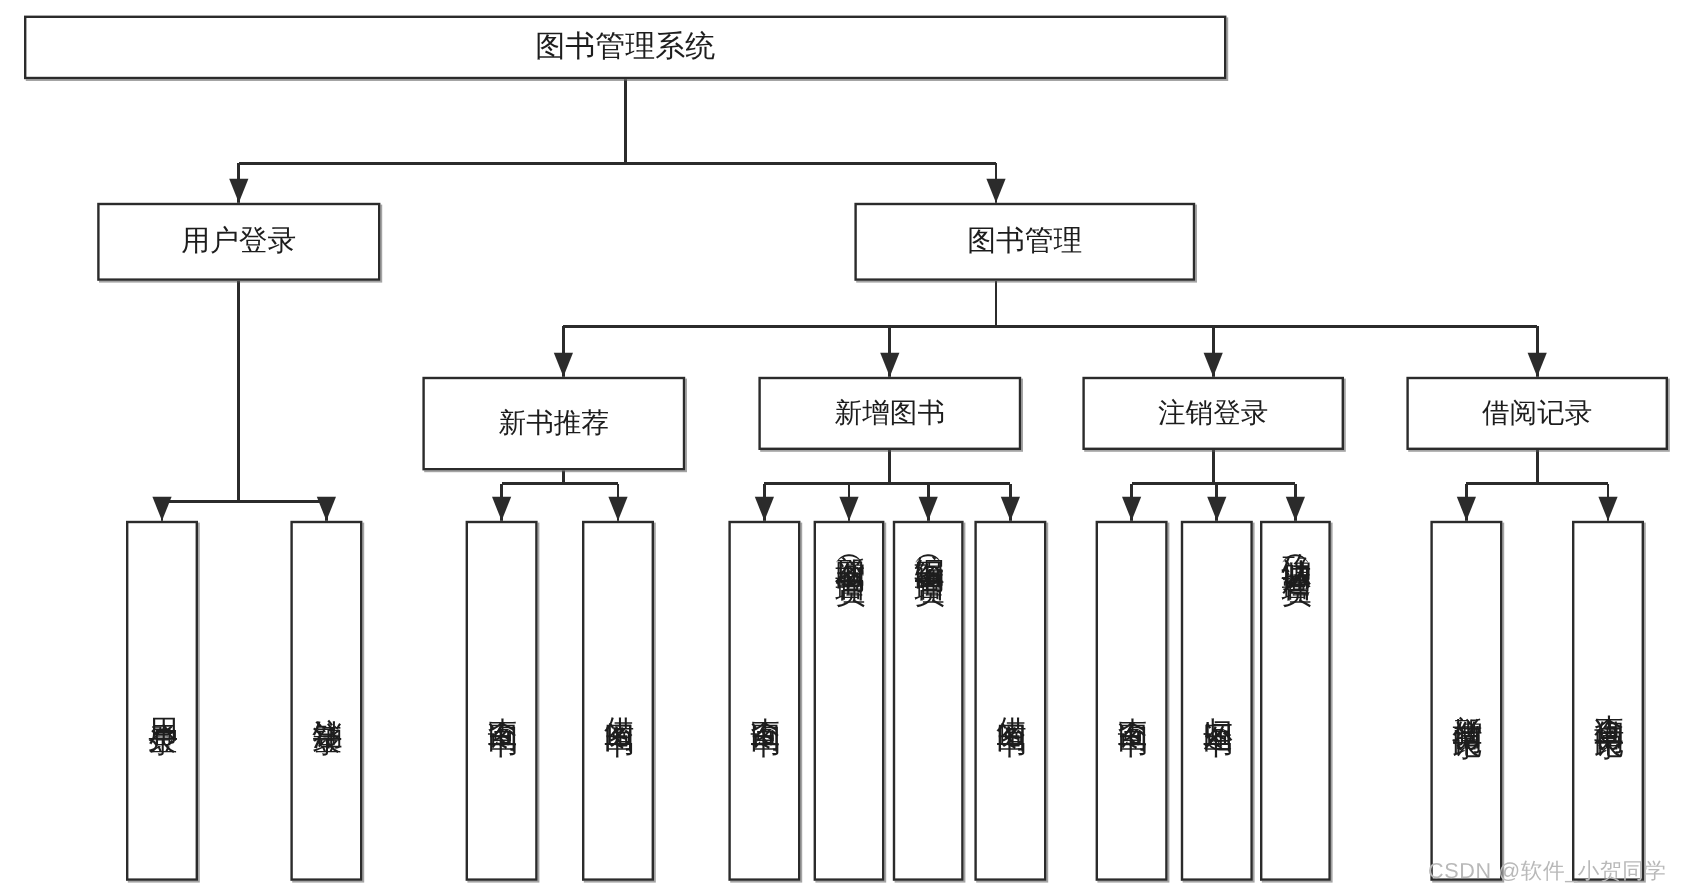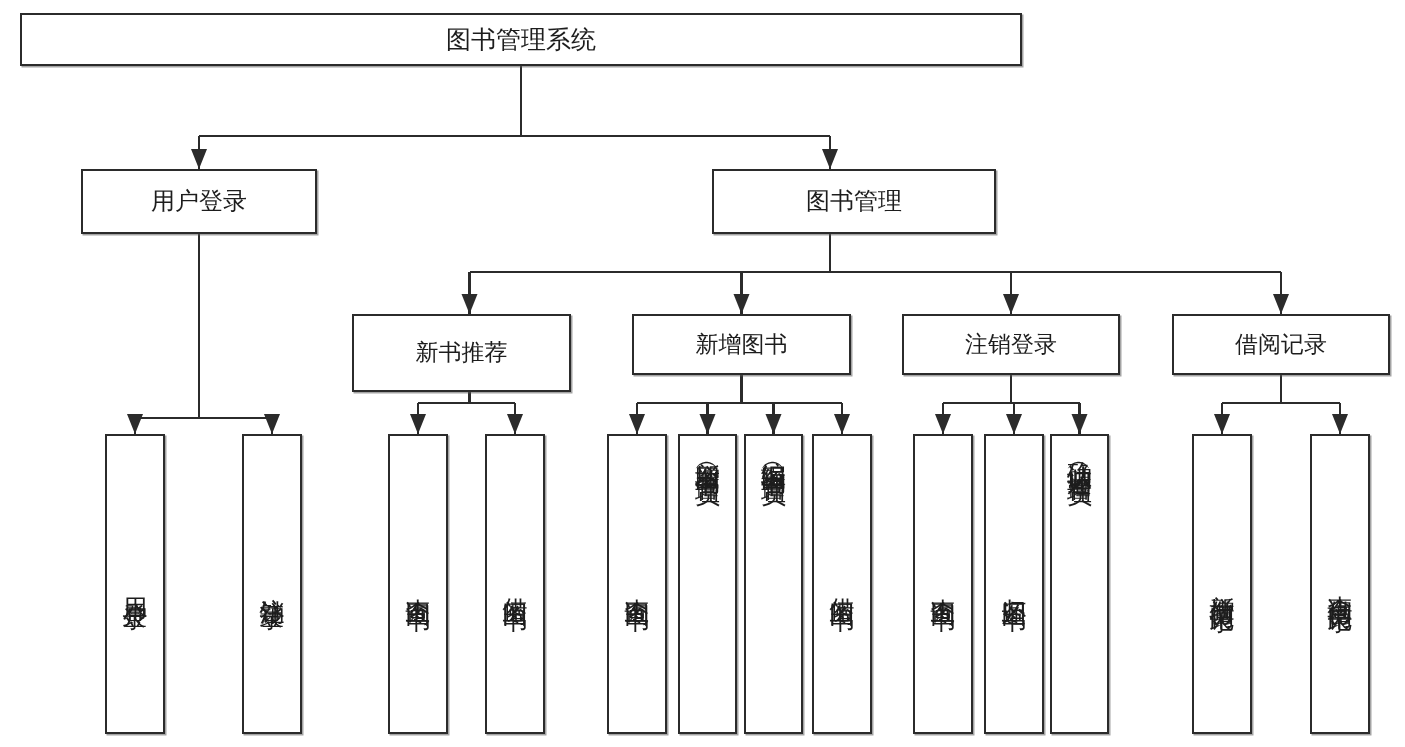--- a/index.html
+++ b/index.html
@@ -189,13 +189,14 @@
       <div class="node node-leaf leaf-top" style="left: 1050px; top: 434px; width: 59px; height: 300px;">
         <span class="node-label">确认归还（管理员）</span>
       </div>
       <div class="node node-leaf" style="left: 1192px; top: 434px; width: 60px; height: 300px;">
         <span class="node-label">新增借阅记录</span>
       </div>
       <div class="node node-leaf" style="left: 1310px; top: 434px; width: 60px; height: 300px;">
         <span class="node-label">查询借阅记录</span>
       </div>
     </div>
+  <div class="watermark" style="left:1190px; top:714px;">CSDN @软件_小贺同学</div>
 </div>
 
 </body></html>

